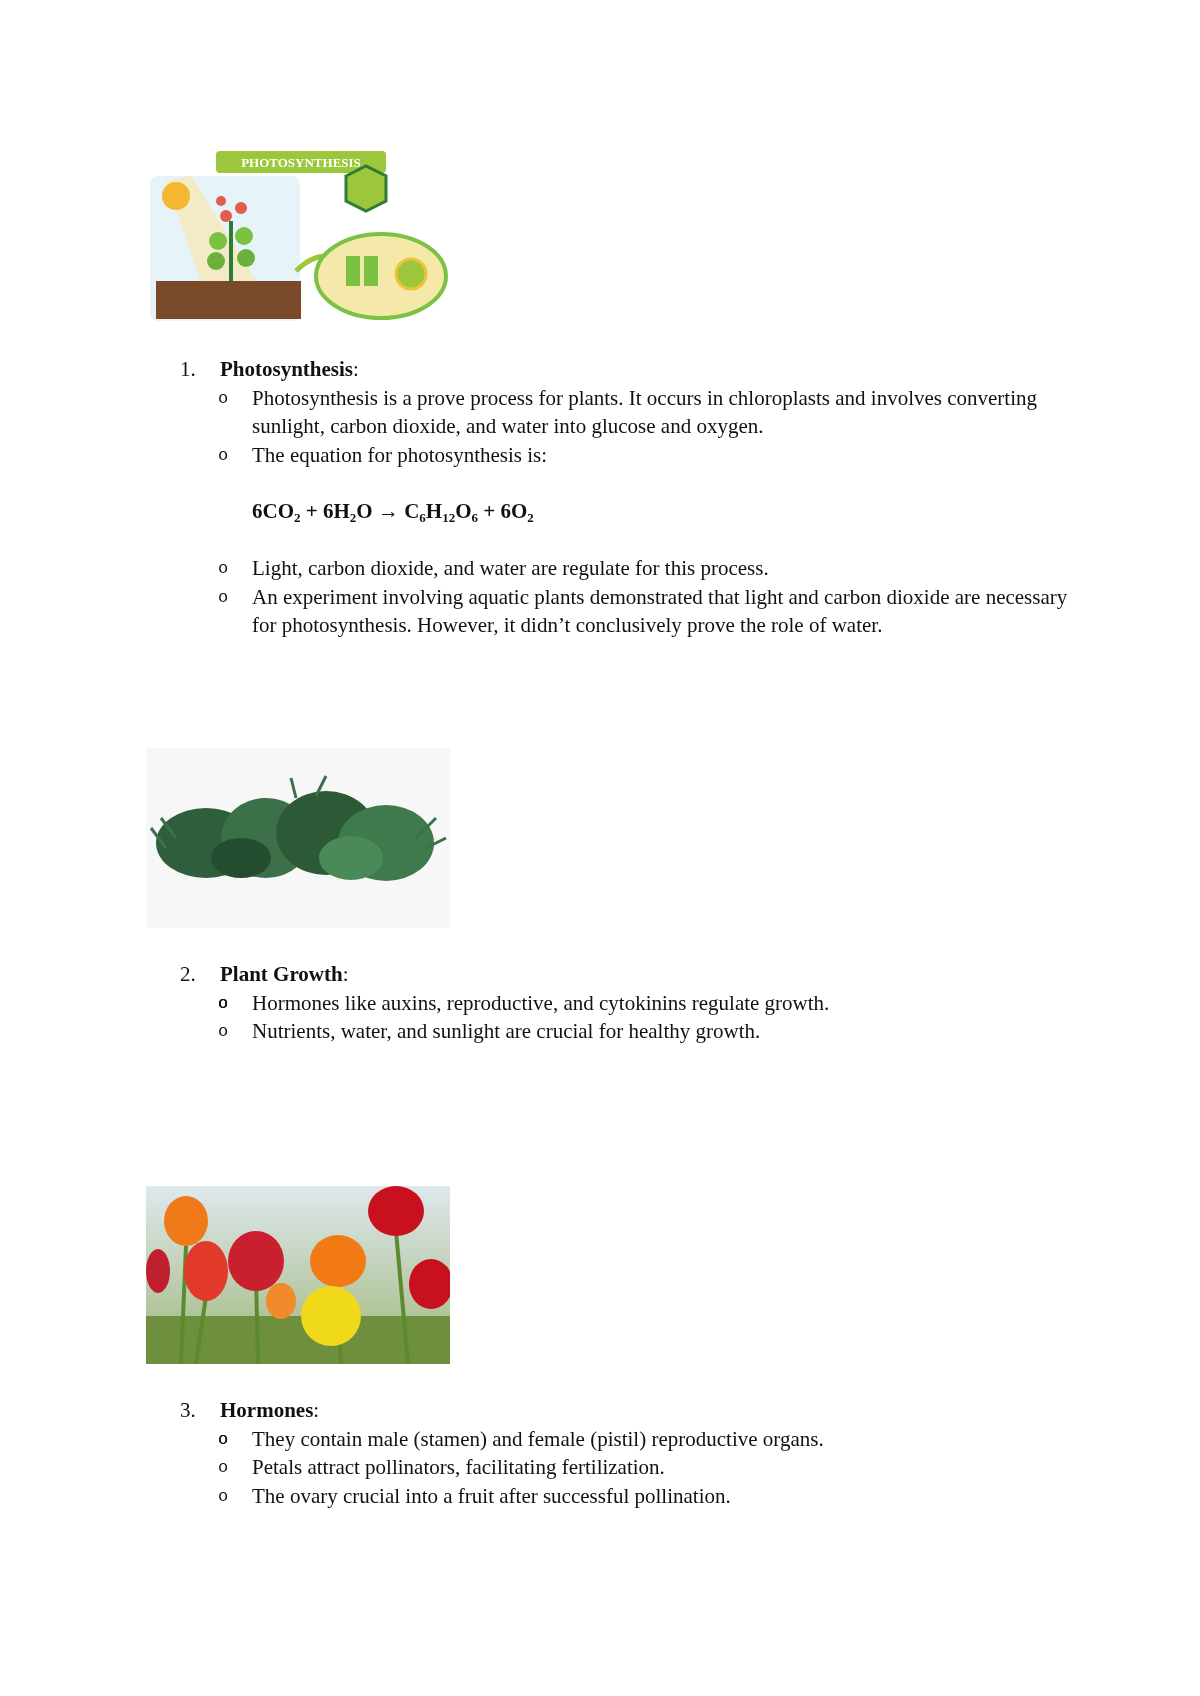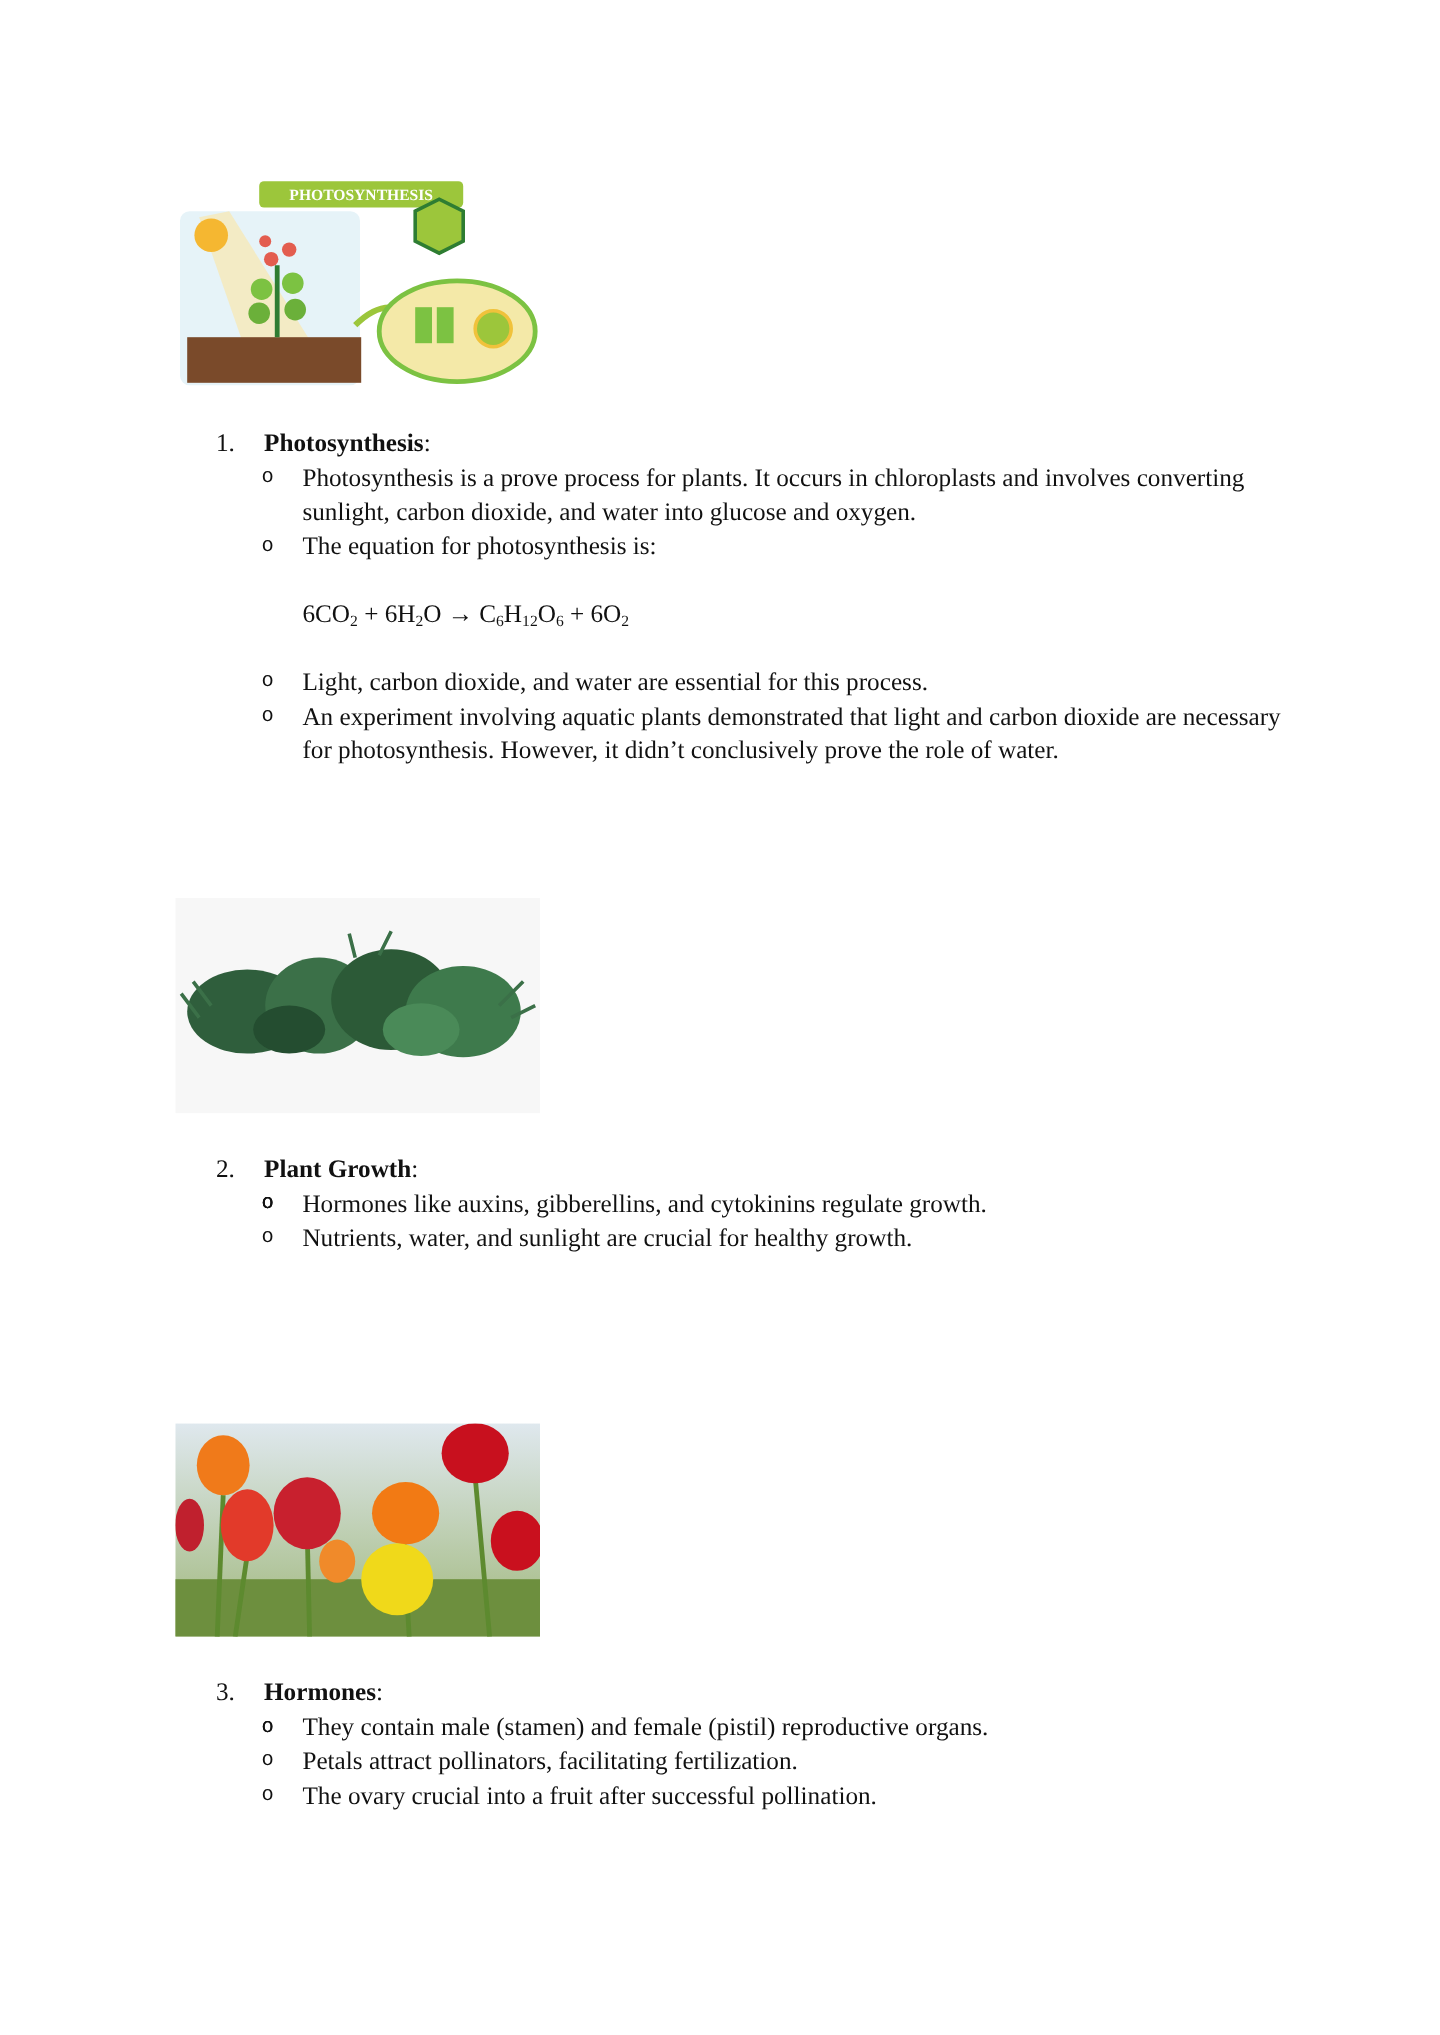--- a/index.html
+++ b/index.html
@@ -13,21 +13,21 @@
   .section { position: absolute; left: 180px; width: 900px; font-size: 21px; line-height: 28.6px; }
   .heading { display: flex; }
   .heading .num { width: 40px; }
   .heading b { font-weight: bold; }
   ul.bullets { list-style: none; margin: 0; padding: 0 0 0 72px; }
   ul.bullets li { position: relative; padding-left: 0; }
   ul.bullets li .mark {
     position: absolute; left: -34px; top: 1px; font-size: 17px;
     font-family: "Liberation Mono", monospace;
   }
-  .equation { padding: 28px 0 28px 0; font-size: 21px; }
+  .equation { padding: 28px 0 28px 0; font-size: 21px; font-weight: bold; }
   .equation sub { font-size: 13px; vertical-align: -4px; line-height: 0; }
 </style>
 </head>
 <body>
 
 <div class="img-box" style="top:146px;height:180px;">
   <svg viewBox="0 0 304 180">
     <rect width="304" height="180" fill="#ffffff"></rect>
     <rect x="4" y="30" width="150" height="145" rx="8" fill="#e6f3f8"></rect>
     <polygon points="20,35 45,30 120,150 60,150" fill="#f6e9b8" opacity="0.8"></polygon>
@@ -55,21 +55,21 @@
 <div class="section" style="top:355px;">
   <div class="heading">
     <span class="num">1.</span>
     <span><b>Photosynthesis</b><span>:</span></span>
   </div>
   <ul class="bullets">
     <li><span class="mark">o</span><span>Photosynthesis is a prove process for plants. It occurs in chloroplasts and involves converting sunlight, carbon dioxide, and water into glucose and oxygen.</span></li>
     <li><span class="mark">o</span><span>The equation for photosynthesis is:</span>
       <div class="equation"><span>6CO</span><sub>2</sub><span style="white-space:pre"> + </span><span>6H</span><sub>2</sub><span>O</span><span style="white-space:pre"> → </span><span>C</span><sub>6</sub><span>H</span><sub>12</sub><span>O</span><sub>6</sub><span style="white-space:pre"> + </span><span>6O</span><sub>2</sub></div>
     </li>
-    <li><span class="mark">o</span><span>Light, carbon dioxide, and water are essential for this process.</span></li>
+    <li><span class="mark">o</span><span>Light, carbon dioxide, and water are regulate for this process.</span></li>
     <li><span class="mark">o</span><span>An experiment involving aquatic plants demonstrated that light and carbon dioxide are necessary for photosynthesis. However, it didn’t conclusively prove the role of water.</span></li>
   </ul>
 </div>
 
 <div class="img-box" style="top:748px;height:180px;">
   <svg viewBox="0 0 304 180">
     <rect width="304" height="180" fill="#f7f7f7"></rect>
     <ellipse cx="60" cy="95" rx="50" ry="35" fill="#2f5e3c"></ellipse>
     <ellipse cx="120" cy="90" rx="45" ry="40" fill="#3b7048"></ellipse>
     <ellipse cx="180" cy="85" rx="50" ry="42" fill="#2c5a37"></ellipse>
@@ -81,21 +81,21 @@
 </div>
 
 <div class="section" style="top:960px;">
   <div class="heading">
     <span class="num">2.</span>
     <span><b>Plant Growth</b><span>:</span></span>
   </div>
   <ul class="bullets">
     <li><span class="mark">o</span></li>
     <li><span class="mark">o</span></li>
-    <li><span class="mark">o</span><span>Hormones like auxins, gibberellins, and cytokinins regulate growth.</span></li>
+    <li><span class="mark">o</span><span>Hormones like auxins, reproductive, and cytokinins regulate growth.</span></li>
     <li><span class="mark">o</span><span>Nutrients, water, and sunlight are crucial for healthy growth.</span></li>
   </ul>
 </div>
 
 <div class="img-box" style="top:1186px;height:178px;">
   <svg viewBox="0 0 304 178">
     <defs>
       <linearGradient id="sky" x1="0" y1="0" x2="0" y2="1">
         <stop offset="0" stop-color="#dfe8ee"></stop>
           <stop offset="1" stop-color="#9fb77a"></stop>

